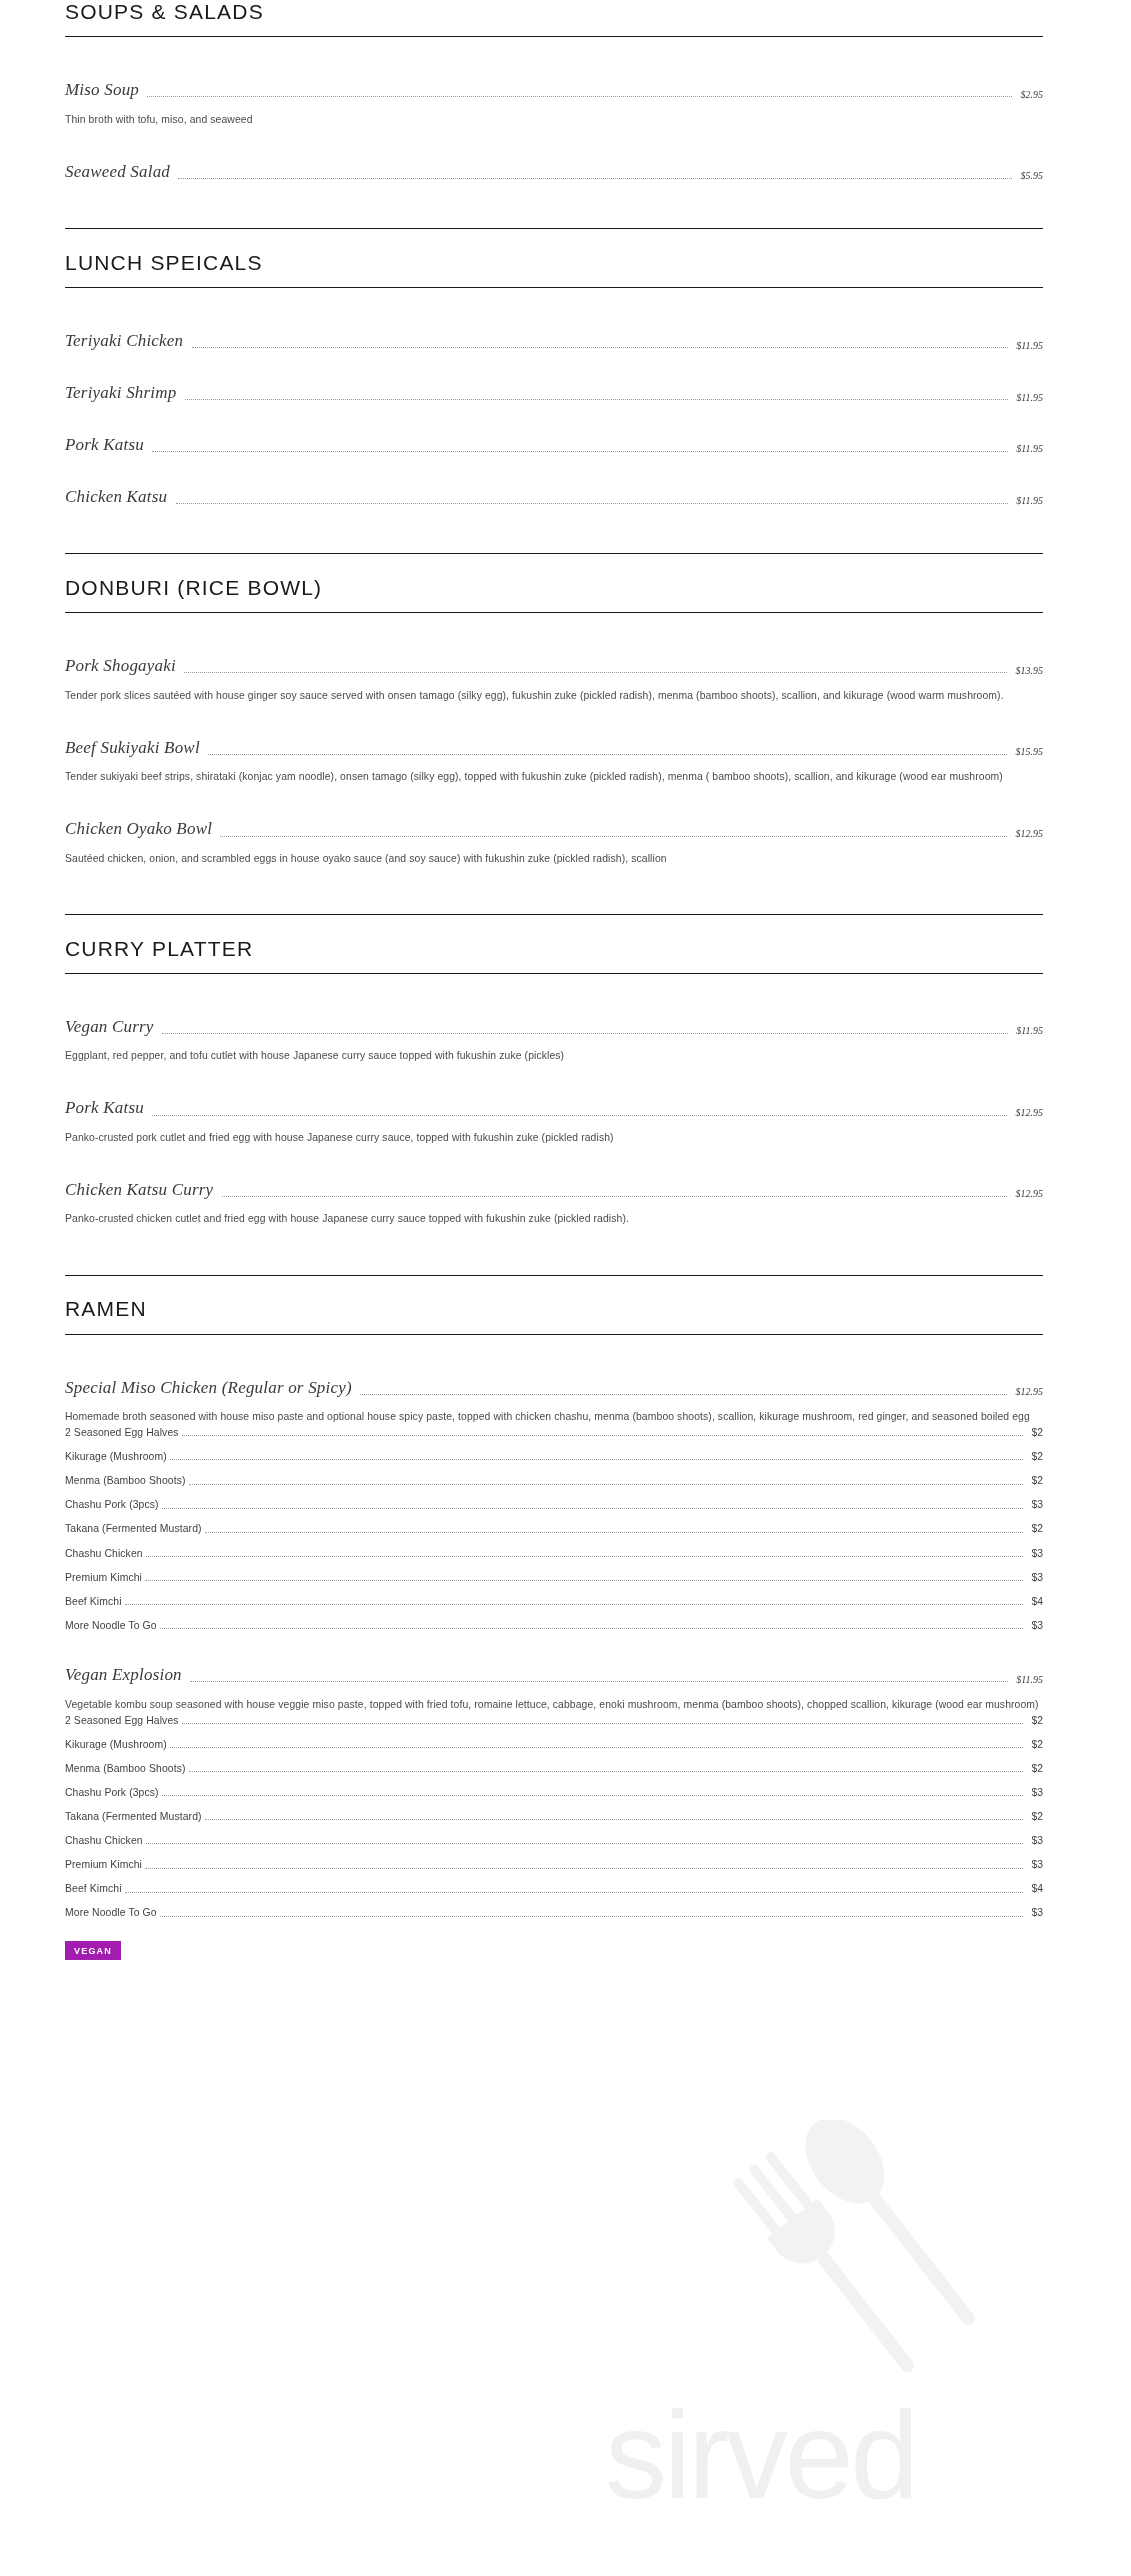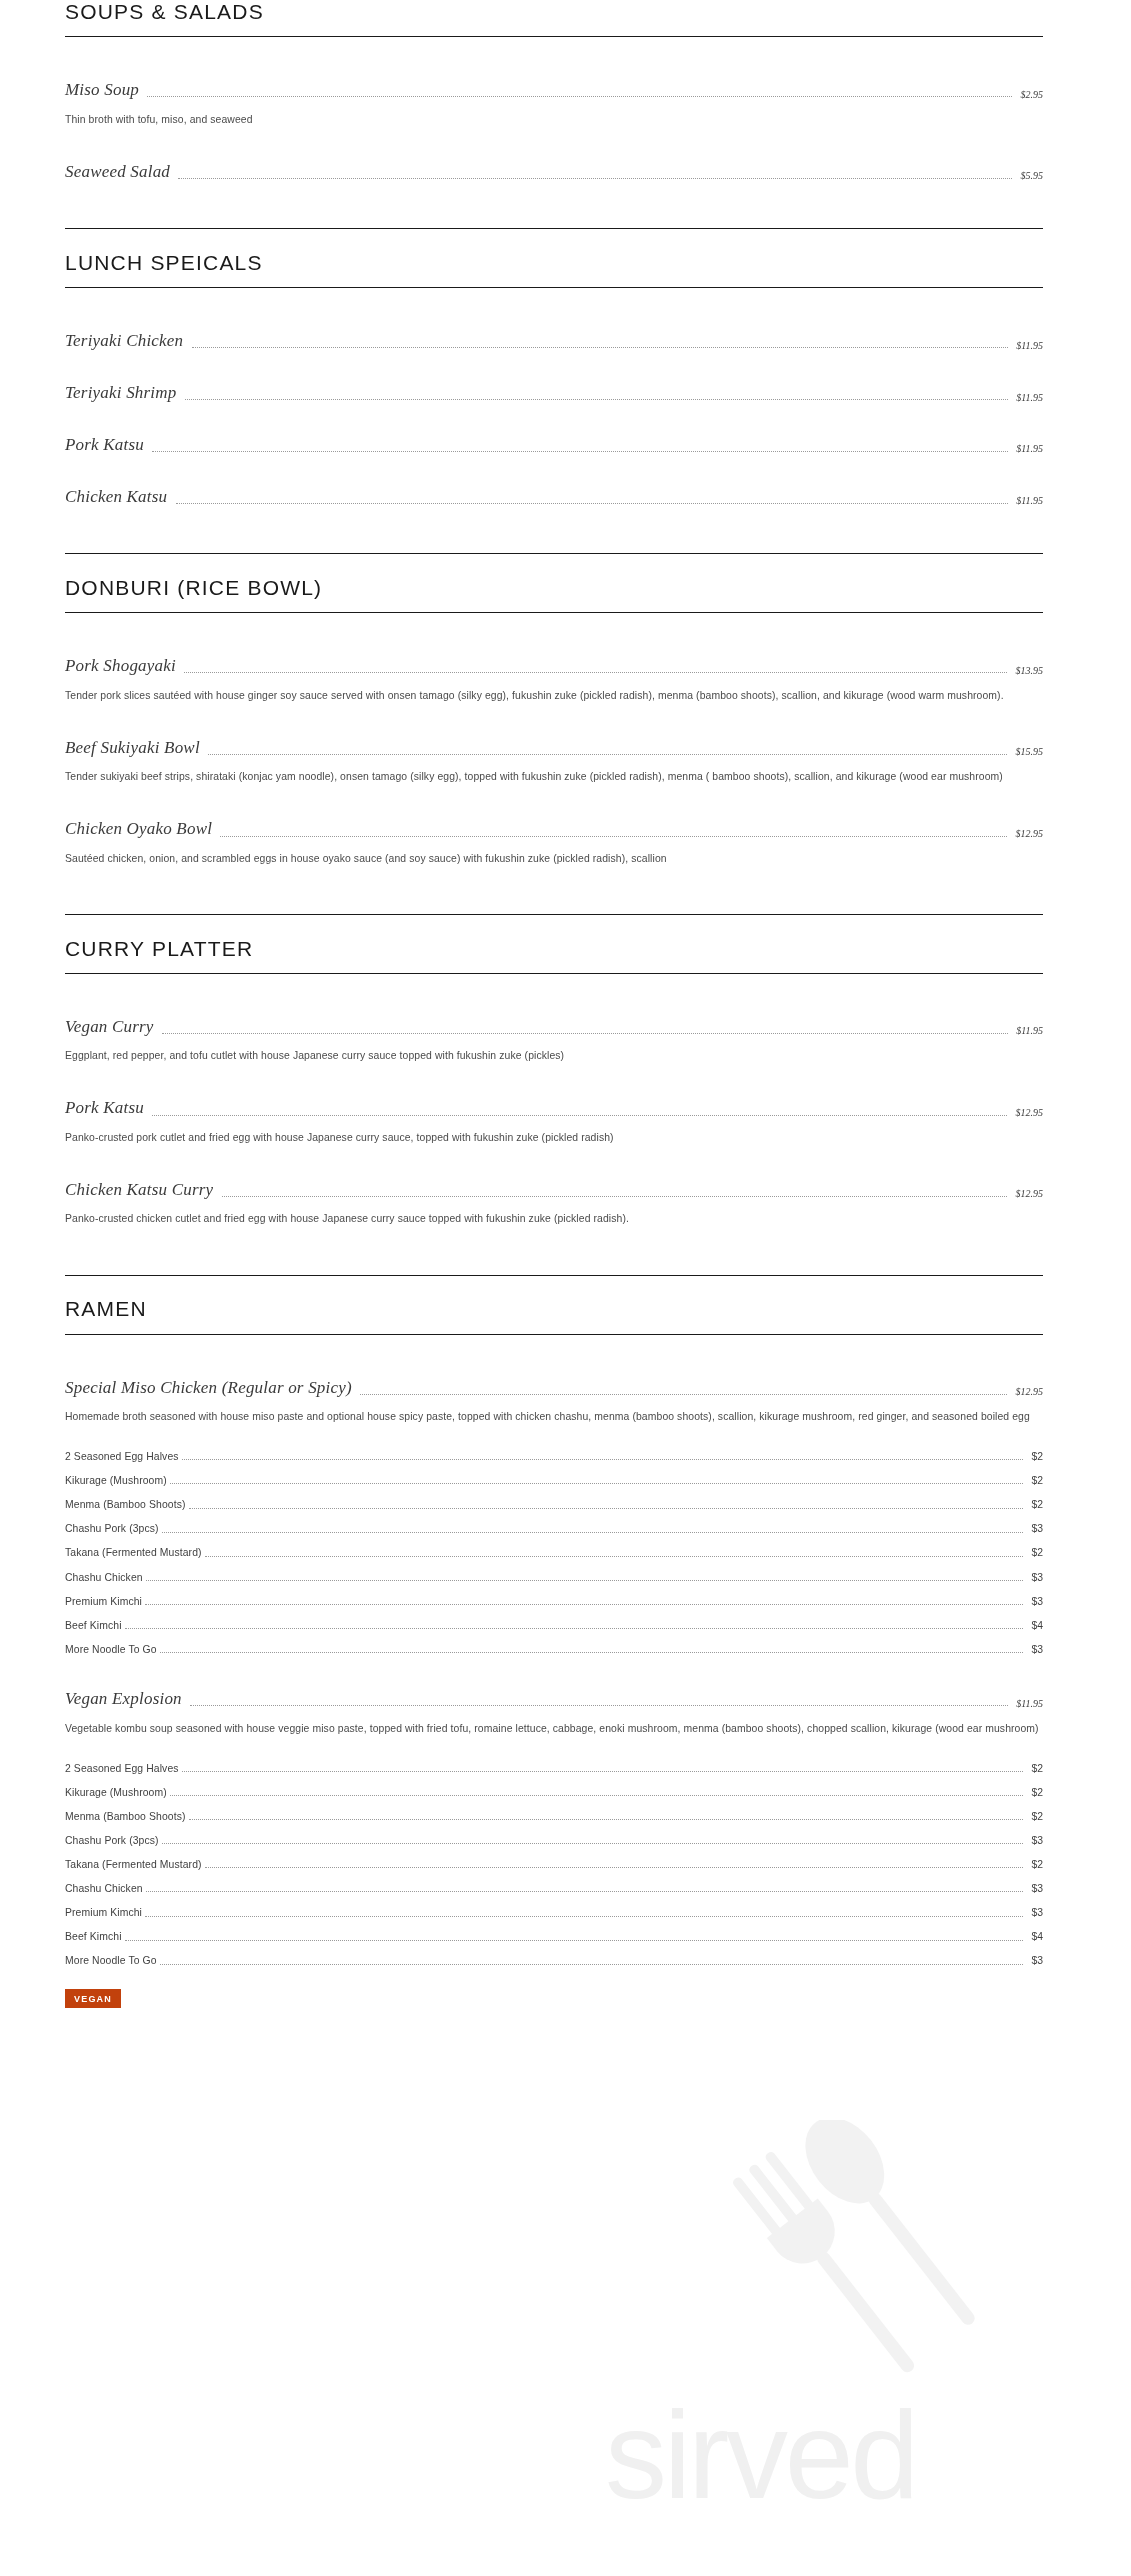--- a/index.html
+++ b/index.html
@@ -121,21 +121,21 @@
     margin-top: 10px;
     max-width: 1002px;
     letter-spacing: 0.1px;
   }
 
   
   .item + .item { margin-top: 31.5px; }
   .item.with-desc + .item { margin-top: 33px; }
 
   
-  .addons { margin-top: 25px; }
+  .addons { margin-top: 1px; }
   .addon-line {
     display: flex;
     align-items: flex-end;
     width: 100%;
     margin-bottom: 11.6px;
   }
   .addon-name {
     font-family: "Liberation Sans", sans-serif;
     font-size: 10.4px;
     color: #3f3f3f;
@@ -149,21 +149,21 @@
     color: #3f3f3f;
     white-space: nowrap;
     padding-left: 5px;
     line-height: 1.2;
   }
 
   
   .badge-row { margin-top: 21.5px; }
   .vegan-badge {
     display: inline-block;
-    background: #c2410c;
+    background: #a21caf;
     color: #ffffff;
     font-family: "Liberation Sans", sans-serif;
     font-size: 9px;
     font-weight: bold;
     letter-spacing: 1.2px;
     padding: 4.1px 9px 4.1px 9px;
   }
   .items-start { margin-top: 0; }
 
   .section-gap { height: 46px; }

